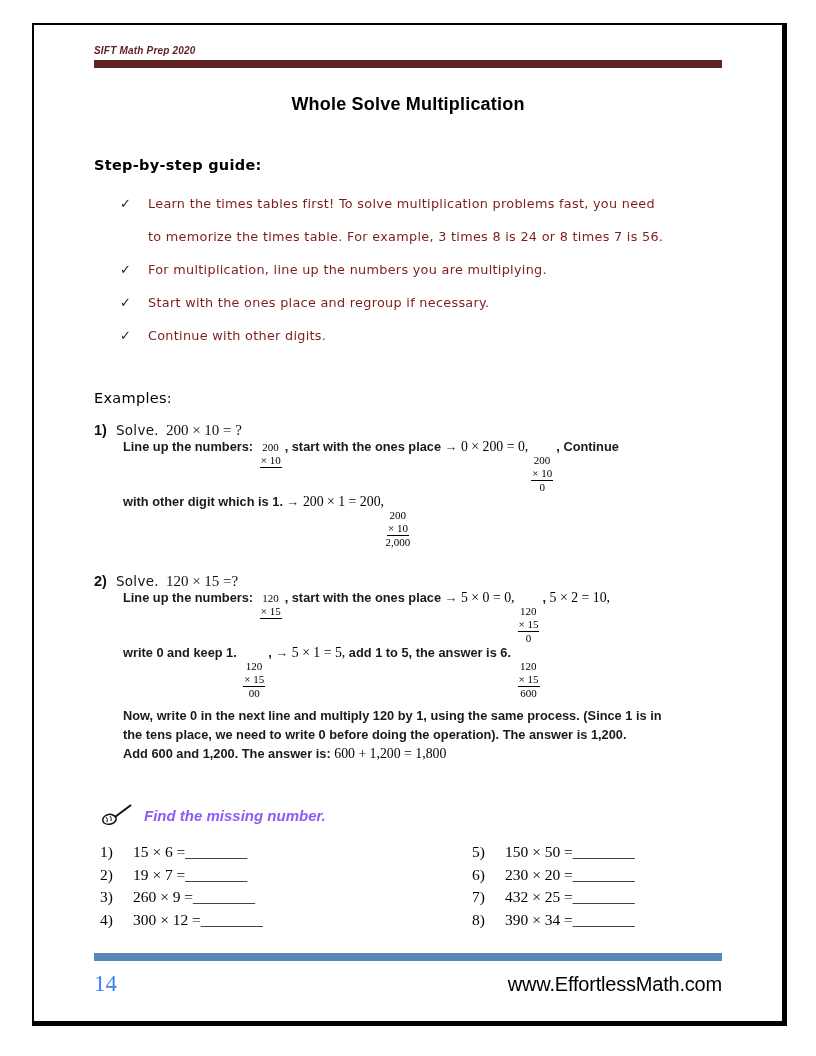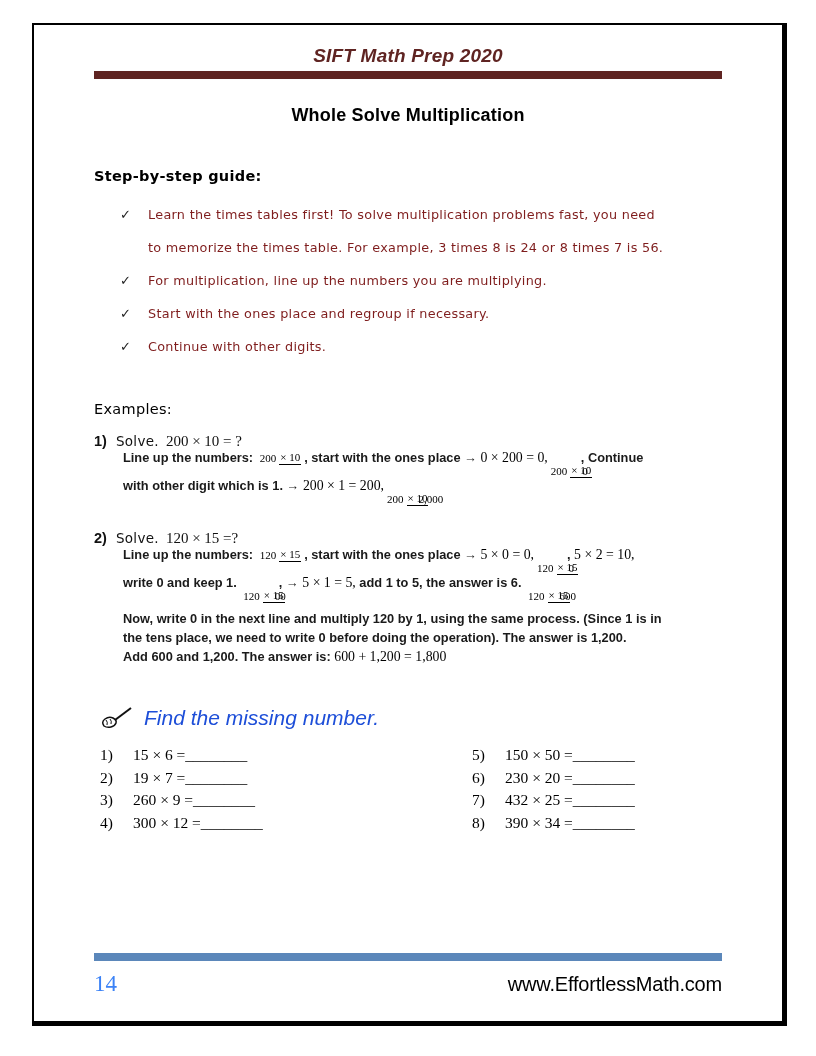--- a/index.html
+++ b/index.html
@@ -2,21 +2,21 @@
 <html style="--maroon: #5f2422; --blue: #5b87ba;"><head>
 <meta charset="utf-8">
 <style>
   html,body{margin:0;padding:0;background:#fff;}
   .canvas{position:relative;width:816px;height:1056px;background:#fff;overflow:hidden;
           font-family:"Liberation Sans",sans-serif;color:#111;}
   .sheet{position:absolute;left:32px;top:23px;width:755px;height:1003px;box-sizing:border-box;
          border:2px solid #000;border-right-width:5px;border-bottom-width:5px;
          padding:20px 60px 24px 60px;display:flex;flex-direction:column;}
   
-  .hdr-title{text-align:center;font-size:19px;font-weight:bold;font-style:italic;
+  .hdr-title{font-size:10px;font-weight:bold;font-style:italic;
              color:var(--maroon,#5f2422);letter-spacing:.2px;}
   .hdr-rule{height:8px;background:var(--maroon,#5f2422);margin-top:4px;}
   .page-title{text-align:center;font-weight:800;font-size:18px;letter-spacing:.2px;margin-top:26px;color:#000;}
   
   .comic{font-family:"DejaVu Sans",sans-serif;letter-spacing:.3px;}
   .guide-heading{font-size:14.5px;font-weight:bold;margin-top:42px;color:#000;}
   .guide-list{margin-top:14px;}
   .guide-item{display:flex;}
   .check{width:28px;padding-left:26px;font-size:13px;line-height:33px;flex:none;color:#222;}
   .guide-lines{font-size:12.8px;line-height:33px;white-space:nowrap;color:#7f1d1d;}
@@ -24,31 +24,31 @@
   .examples-heading{font-size:14.5px;font-weight:normal;margin-top:38px;color:#000;}
   .example{margin-top:16px;}
   .ex-head{display:flex;align-items:baseline;white-space:nowrap;}
   .ex-num{font-weight:bold;font-size:14.5px;margin-right:9px;}
   .solve{font-size:13.5px;margin-right:7px;}
   .prob-math{font-family:"Liberation Serif",serif;font-size:15px;}
   .ex-body{margin-left:29px;}
   .stack-line{white-space:nowrap;font-size:12.8px;font-weight:bold;color:#1a1a1a;}
   .mathseg{font-family:"Liberation Serif",serif;font-size:13.8px;font-weight:normal;color:#000;}
   .plain-line{font-size:12.8px;font-weight:bold;line-height:19px;white-space:nowrap;color:#1a1a1a;}
-  .stack{display:inline-flex;flex-direction:row;align-items:center;
+  .stack{display:inline-flex;flex-direction:column;align-items:center;
          font-family:"Liberation Serif",serif;font-size:11px;font-weight:normal;
          line-height:13px;margin:0 3px;color:#000;}
   .stack.has-res{vertical-align:-13px;}
   .stack-top{align-self:flex-end;padding-right:3px;}
   .stack-mul{border-bottom:1.3px solid #000;padding:0 1px;}
   .stack-res{white-space:nowrap;margin:0 -10px;}
   
   .exercise-head{display:flex;align-items:center;margin-top:40px;}
   .hand-ico{flex:none;width:34px;height:24px;margin-left:6px;margin-right:10px;}
-  .exercise-title{font-size:21px;font-weight:normal;font-style:italic;color:#1d4ed8;}
+  .exercise-title{font-size:15px;font-weight:bold;font-style:italic;color:#8b5cf6;}
   .prob-cols{display:flex;margin-top:14px;}
   .col-left{width:378px;padding-left:6px;box-sizing:border-box;}
   .col-right{flex:1;}
   .prob-row{display:flex;align-items:baseline;line-height:22.5px;
             font-family:"Liberation Serif",serif;font-size:15.5px;color:#000;}
   .prob-n{width:33px;flex:none;}
   .prob-blank{letter-spacing:0;}
   
   .footer{margin-top:auto;}
   .ftr-rule{height:8px;background:var(--blue,#5b87ba);}

